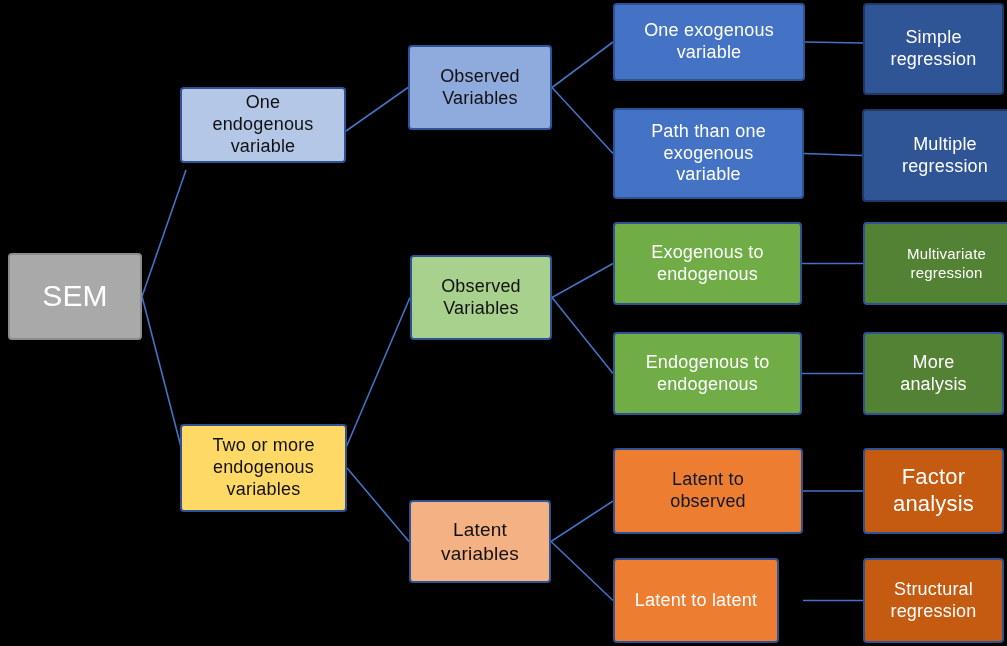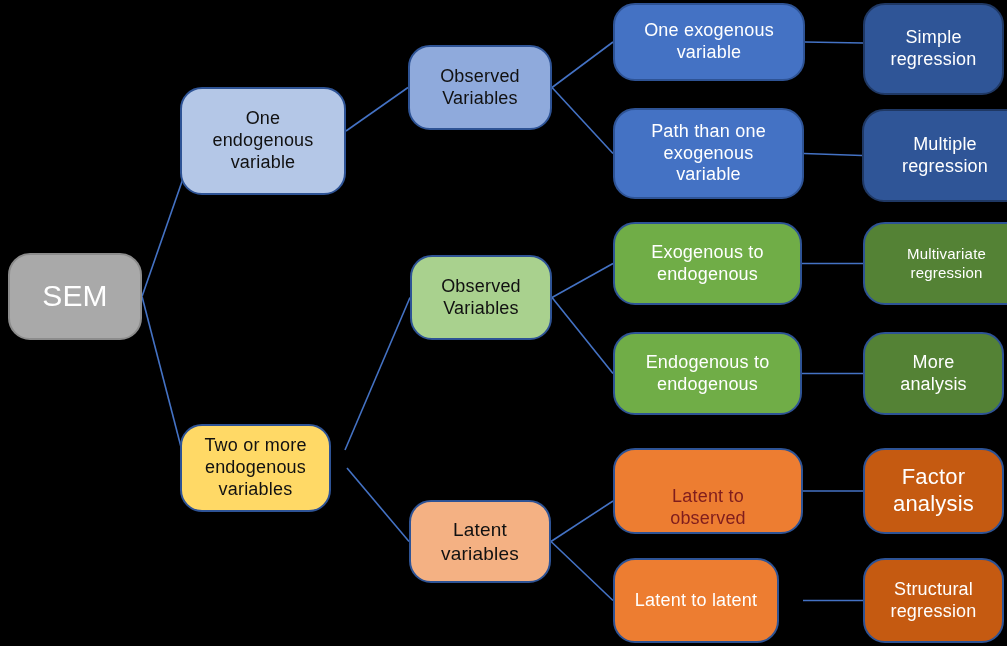--- a/index.html
+++ b/index.html
@@ -9,21 +9,21 @@
     background:#000;
     overflow:hidden;
     font-family:"Liberation Sans",sans-serif;
   }
   .edges-svg{position:absolute;left:0;top:0;width:1007px;height:646px;}
   .node{
     position:absolute;
     box-sizing:border-box;
     border-style:solid;
     border-width:2px;
-    border-radius:22px;
+    border-radius:4px;
     display:flex;
     align-items:center;
     justify-content:center;
     text-align:center;
     background-image:linear-gradient(rgba(255,255,255,.15),rgba(255,255,255,0) 60%);
   }
   .node-label{
     white-space:pre-line;
     line-height:1.22;
     letter-spacing:.2px;
@@ -50,21 +50,21 @@
       <line x1="802" y1="373.5" x2="863" y2="373.5" stroke="#4472C4" stroke-width="1.6"></line>
       <line x1="551" y1="541.5" x2="613" y2="501" stroke="#4472C4" stroke-width="1.6"></line>
       <line x1="551" y1="541.5" x2="613" y2="600.5" stroke="#4472C4" stroke-width="1.6"></line>
       <line x1="803" y1="491" x2="863" y2="491" stroke="#4472C4" stroke-width="1.6"></line>
       <line x1="803" y1="600.5" x2="863" y2="600.5" stroke="#4472C4" stroke-width="1.6"></line>
     </svg>
   <div id="nodes">
       <div class="node" style="left: 8px; top: 253px; width: 134px; height: 87px; background: rgb(169, 169, 169); border-color: rgb(140, 140, 140); color: rgb(255, 255, 255); font-size: 30px;">
         <span class="node-label">SEM</span>
       </div>
-      <div class="node" style="left: 180px; top: 87px; width: 166px; height: 108px; background: rgb(180, 199, 231); border-color: rgb(46, 83, 149); color: rgb(17, 17, 17); font-size: 18px;">
+      <div class="node" style="left: 180px; top: 87px; width: 166px; height: 76px; background: rgb(180, 199, 231); border-color: rgb(46, 83, 149); color: rgb(17, 17, 17); font-size: 18px;">
         <span class="node-label">One
 endogenous
 variable</span>
       </div>
       <div class="node" style="left: 408px; top: 45px; width: 144px; height: 85px; background: rgb(143, 170, 220); border-color: rgb(46, 83, 149); color: rgb(17, 17, 17); font-size: 18px;">
         <span class="node-label">Observed
 Variables</span>
       </div>
       <div class="node" style="left: 613px; top: 3px; width: 192px; height: 78px; background: rgb(68, 114, 196); border-color: rgb(46, 83, 149); color: rgb(255, 255, 255); font-size: 18px;">
         <span class="node-label">One exogenous
@@ -96,30 +96,30 @@
 regression</span>
       </div>
       <div class="node" style="left: 613px; top: 332px; width: 189px; height: 83px; background: rgb(112, 173, 71); border-color: rgb(46, 83, 149); color: rgb(255, 255, 255); font-size: 18px;">
         <span class="node-label">Endogenous to
 endogenous</span>
       </div>
       <div class="node" style="left: 863px; top: 332px; width: 141px; height: 83px; background: rgb(84, 130, 53); border-color: rgb(46, 83, 149); color: rgb(255, 255, 255); font-size: 18px;">
         <span class="node-label">More
 analysis</span>
       </div>
-      <div class="node" style="left: 180px; top: 424px; width: 151px; height: 88px; background: rgb(255, 217, 102); border-color: rgb(46, 83, 149); color: rgb(17, 17, 17); font-size: 18px;">
+      <div class="node" style="left: 180px; top: 424px; width: 167px; height: 88px; background: rgb(255, 217, 102); border-color: rgb(46, 83, 149); color: rgb(17, 17, 17); font-size: 18px;">
         <span class="node-label">Two or more
 endogenous
 variables</span>
       </div>
       <div class="node" style="left: 409px; top: 500px; width: 142px; height: 83px; background: rgb(244, 177, 131); border-color: rgb(46, 83, 149); color: rgb(17, 17, 17); font-size: 19px;">
         <span class="node-label">Latent
 variables</span>
       </div>
-      <div class="node" style="left: 613px; top: 448px; width: 190px; height: 86px; background: rgb(237, 125, 49); border-color: rgb(46, 83, 149); color: #7f1d1d; font-size: 18px; align-items: flex-end;">
+      <div class="node" style="left: 613px; top: 448px; width: 190px; height: 86px; background: rgb(237, 125, 49); border-color: rgb(46, 83, 149); color: #0f172a; font-size: 18px;">
         <span class="node-label">Latent to
 observed</span>
       </div>
       <div class="node" style="left: 863px; top: 448px; width: 141px; height: 86px; background: rgb(197, 90, 17); border-color: rgb(46, 83, 149); color: rgb(255, 255, 255); font-size: 22px;">
         <span class="node-label">Factor
 analysis</span>
       </div>
       <div class="node" style="left: 613px; top: 558px; width: 166px; height: 85px; background: rgb(237, 125, 49); border-color: rgb(46, 83, 149); color: rgb(255, 255, 255); font-size: 18px;">
         <span class="node-label">Latent to latent</span>
       </div>

